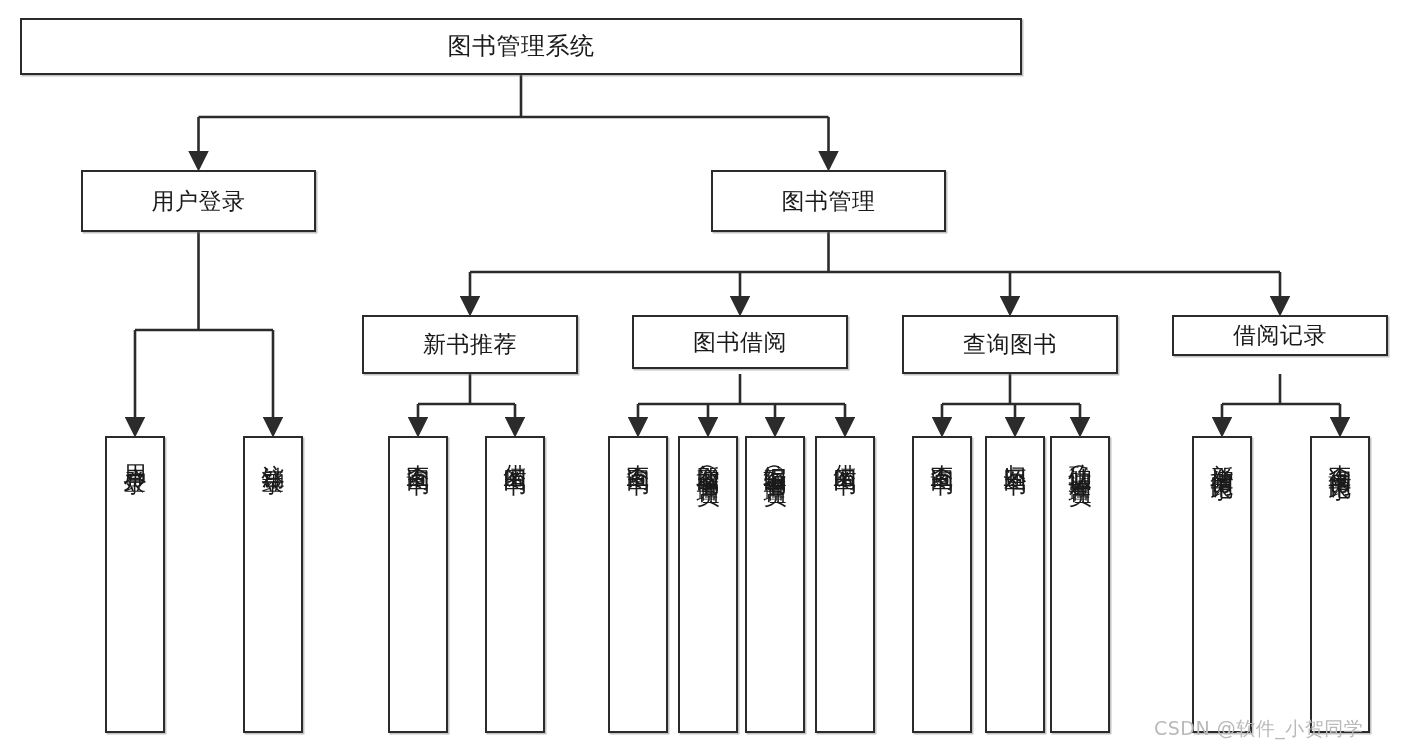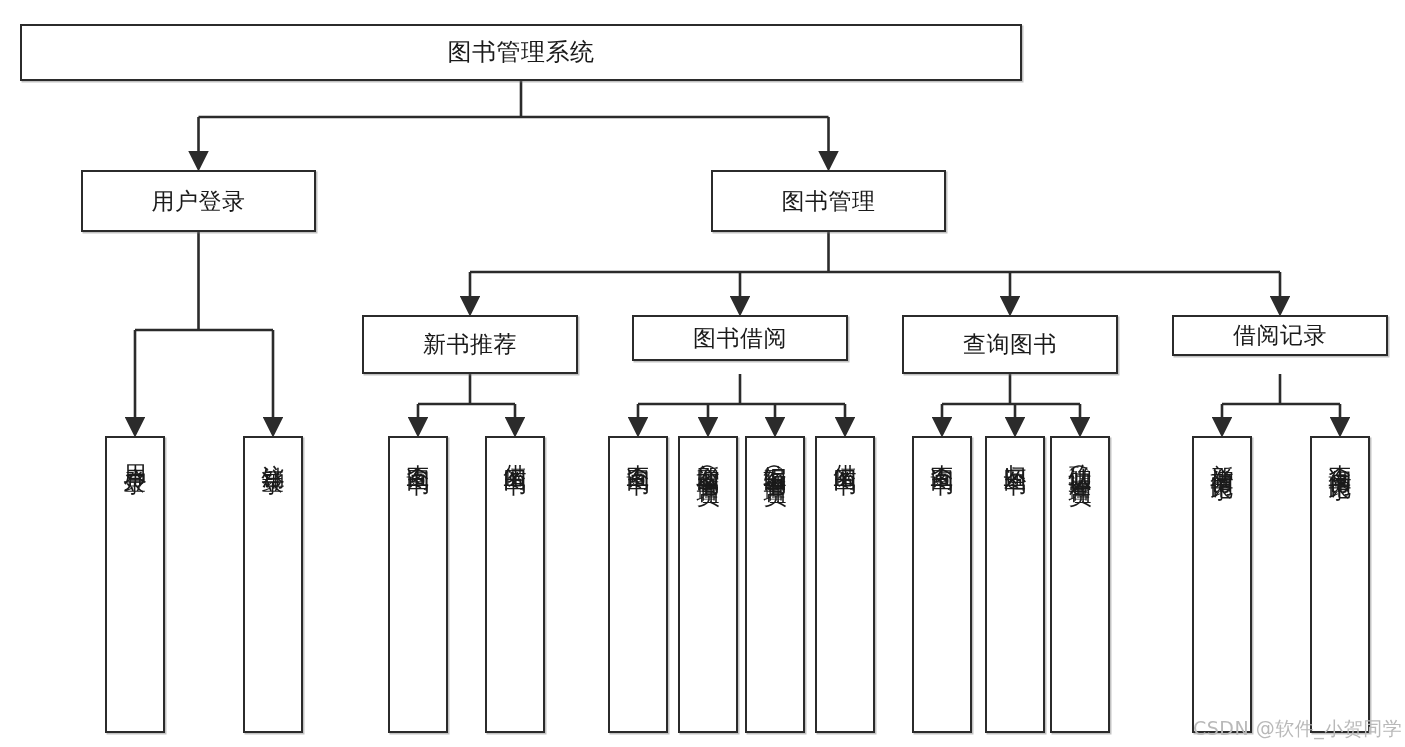--- a/index.html
+++ b/index.html
@@ -111,35 +111,35 @@
         <path d="M 942 404 L 942 434" marker-end="url(#arrow)"></path>
         <path d="M 1015 404 L 1015 434" marker-end="url(#arrow)"></path>
         <path d="M 1080 404 L 1080 434" marker-end="url(#arrow)"></path>
         <path d="M 1280 374 L 1280 404"></path>
         <path d="M 1222 404 L 1340 404"></path>
         <path d="M 1222 404 L 1222 434" marker-end="url(#arrow)"></path>
         <path d="M 1340 404 L 1340 434" marker-end="url(#arrow)"></path>
       </g>
   </svg>
 
-  <div class="node h-node root" style="left: 20px; top: 24px; width: 1002px; height: 57px;">
+  <div class="node h-node root" style="left: 20px; top: 18px; width: 1002px; height: 57px;">
     <span class="label">图书管理系统</span>
   </div>
 
   <div class="node h-node" style="left: 81px; top: 170px; width: 235px; height: 62px;">
     <span class="label">用户登录</span>
   </div>
   <div class="node h-node" style="left: 711px; top: 170px; width: 235px; height: 62px;">
     <span class="label">图书管理</span>
   </div>
 
   <div class="node h-node" style="left: 362px; top: 315px; width: 216px; height: 59px;">
     <span class="label">新书推荐</span>
   </div>
-  <div class="node h-node" style="left: 632px; top: 315px; width: 216px; height: 46px;">
+  <div class="node h-node" style="left: 632px; top: 315px; width: 216px; height: 54px;">
     <span class="label">图书借阅</span>
   </div>
   <div class="node h-node" style="left: 902px; top: 315px; width: 216px; height: 59px;">
     <span class="label">查询图书</span>
   </div>
   <div class="node h-node" style="left: 1172px; top: 315px; width: 216px; height: 41px;">
     <span class="label">借阅记录</span>
   </div>
 
   <div class="node v-node" style="left: 105px; top: 436px; width: 60px; height: 297px;">
@@ -175,15 +175,15 @@
   <div class="node v-node" style="left: 1050px; top: 436px; width: 60px; height: 297px;">
     <span class="label">确认归还（管理员）</span>
   </div>
   <div class="node v-node" style="left: 1192px; top: 436px; width: 60px; height: 297px;">
     <span class="label">新增借阅记录</span>
   </div>
   <div class="node v-node" style="left: 1310px; top: 436px; width: 60px; height: 297px;">
     <span class="label">查询借阅记录</span>
   </div>
 
-  <div class="watermark" style="left: 1193px; top: 716px;">CSDN @软件_小贺同学</div>
+  <div class="watermark" style="left: 1154px; top: 716px;">CSDN @软件_小贺同学</div>
 
 </div>
 
 </body></html>

